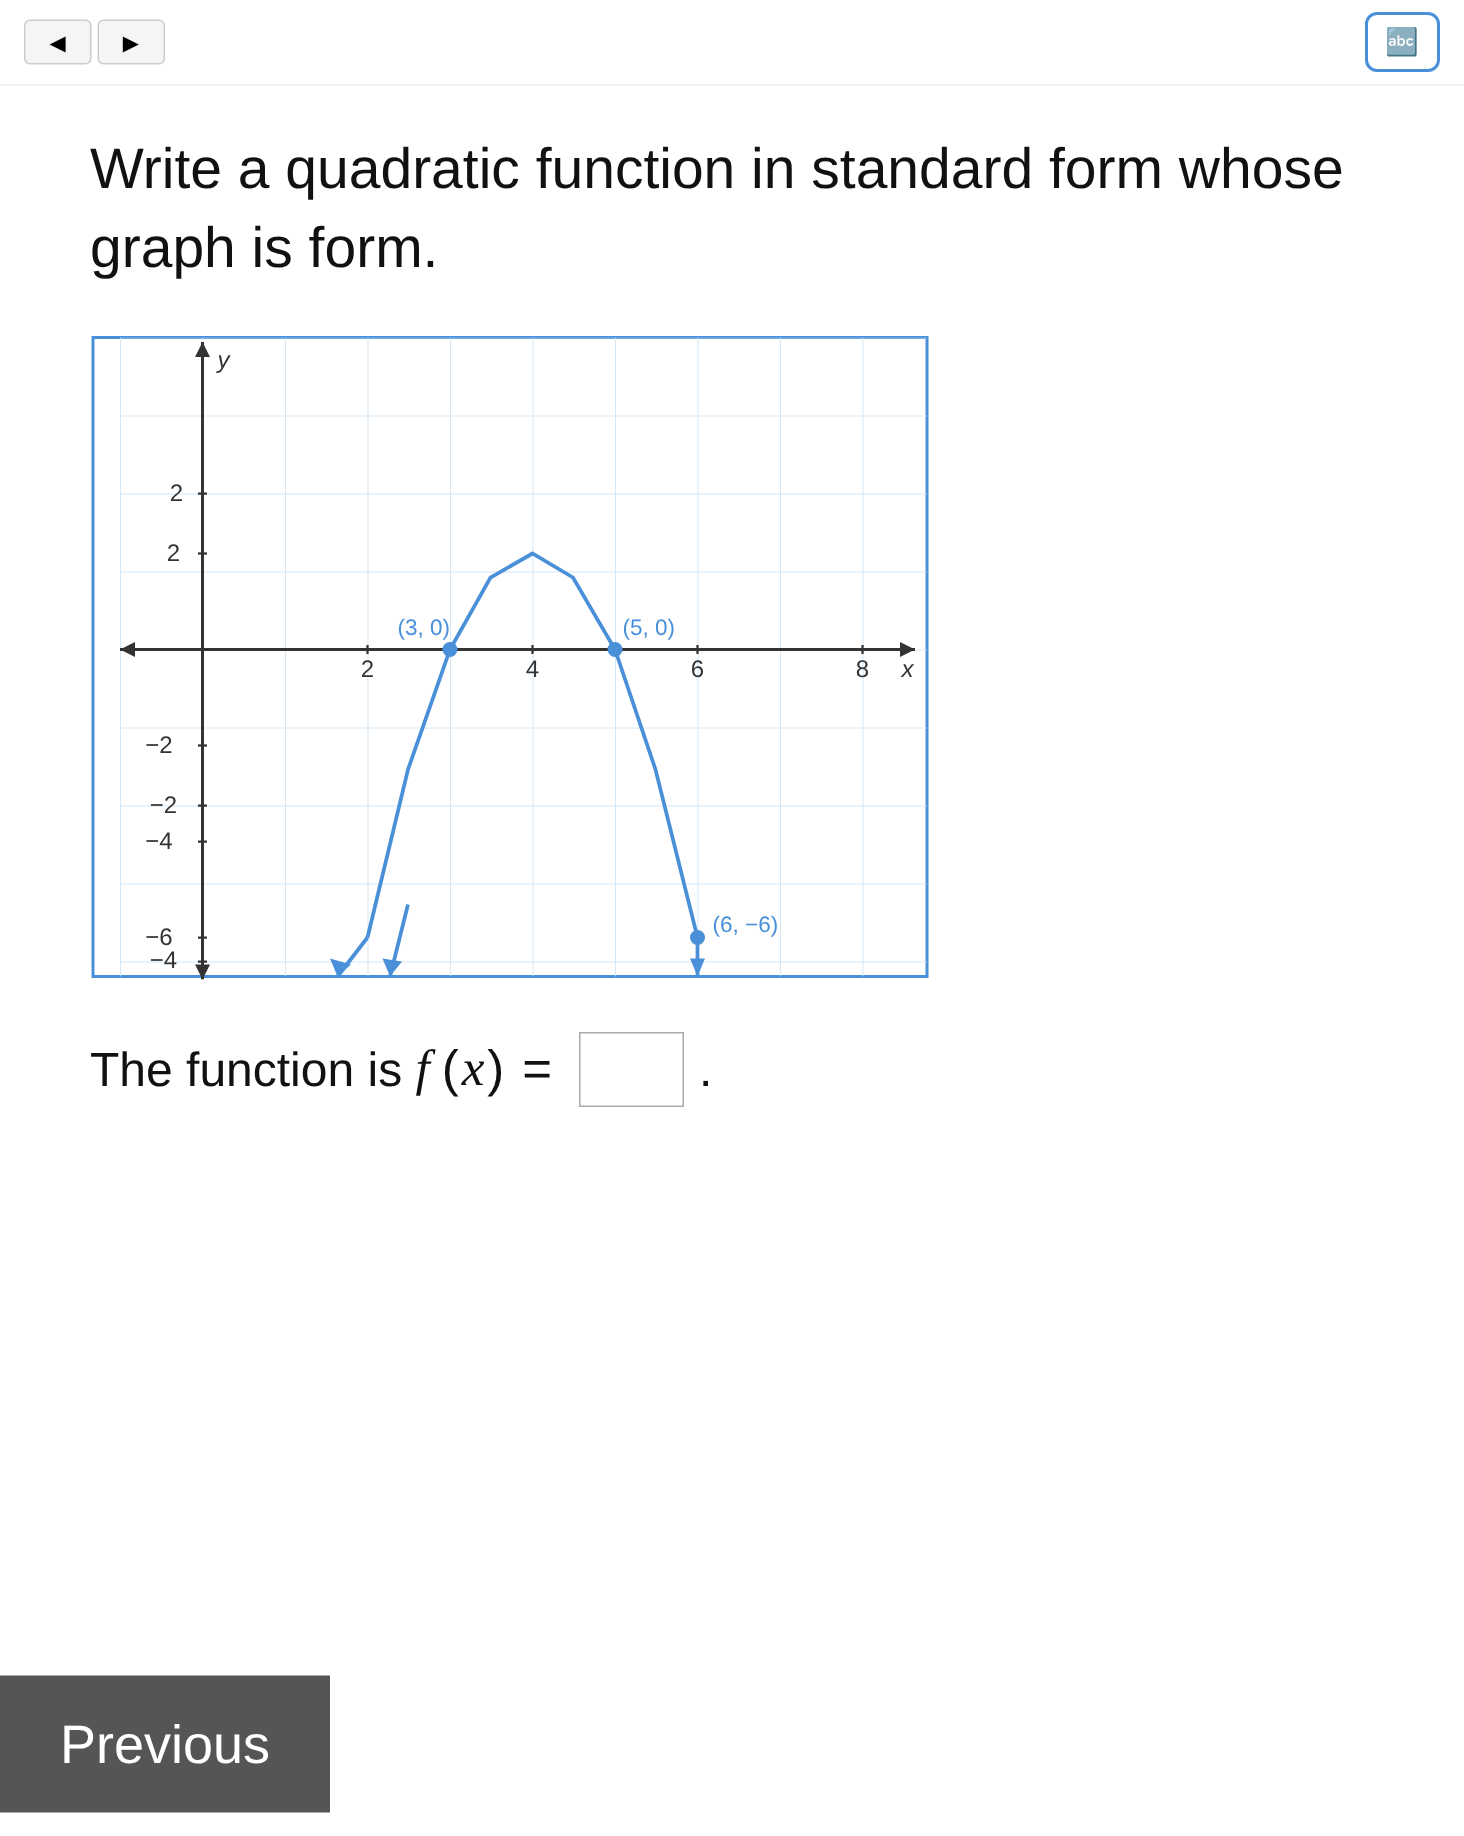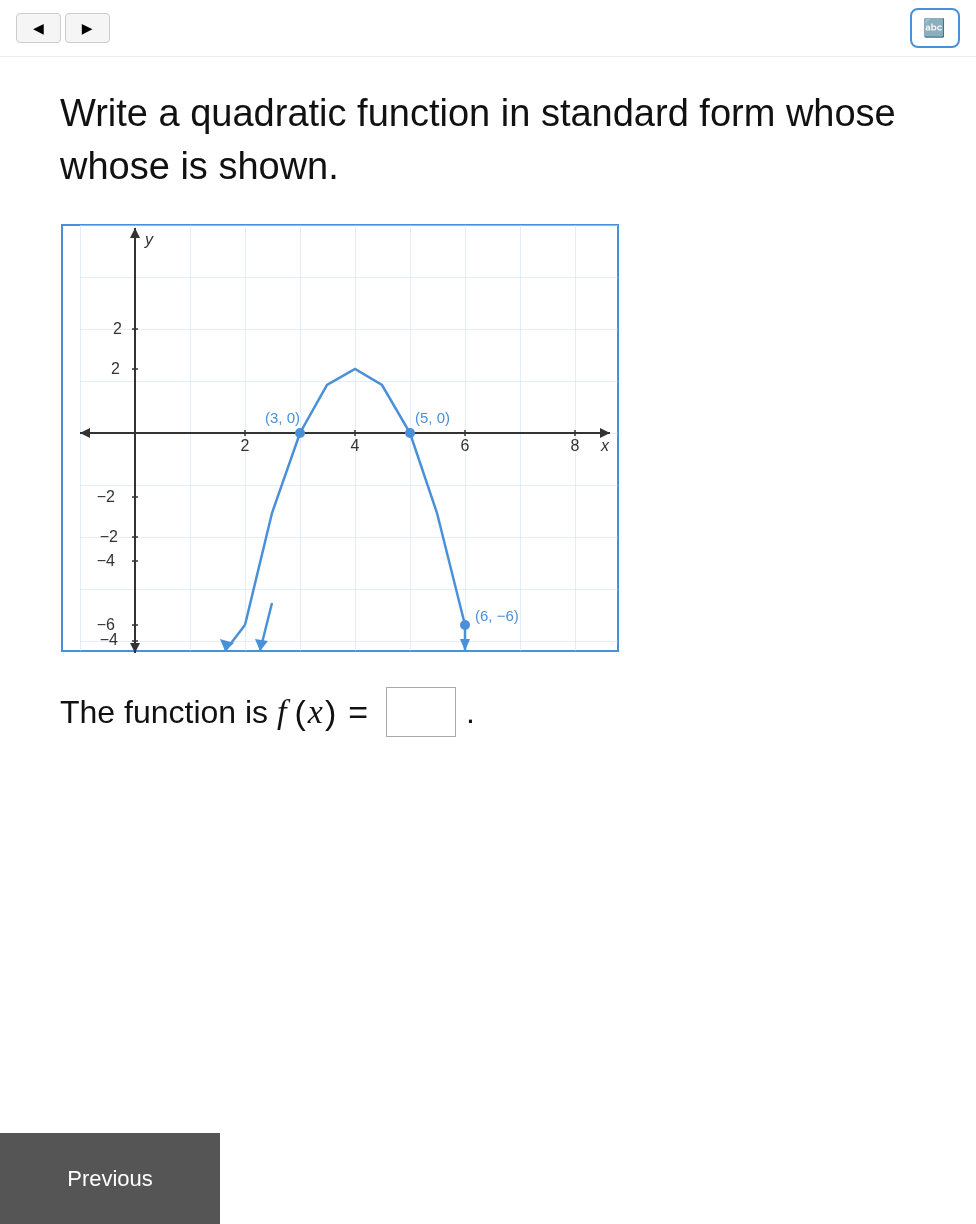--- a/index.html
+++ b/index.html
@@ -92,27 +92,27 @@
       display: inline-block;
     }
 
     .period {
       font-size: 32px;
       margin-left: 4px;
     }
 
     .previous-btn {
       position: fixed;
-      bottom: 0;
+      bottom: 16px;
       left: 0;
       width: 220px;
       height: 91px;
       background: #555555;
       color: white;
-      font-size: 22px;
+      font-size: 36px;
       font-family: Arial, sans-serif;
       display: flex;
       align-items: center;
       justify-content: center;
       cursor: pointer;
       border: none;
       border-radius: 0;
     }
 
     
@@ -128,21 +128,21 @@
     <button class="nav-btn">◀</button>
     <button class="nav-btn">▶</button>
   </div>
   <div class="translate-btn">
     <span>🔤</span>
   </div>
 </div>
 
 <div class="main-content">
 
-  <p class="question-text">Write a quadratic function in standard form whose whose is shown.</p>
+  <p class="question-text">Write a quadratic function in standard form whose graph is form.</p>
 
   <div class="graph-container">
     <svg width="560" height="430" viewBox="0 0 560 430">
 
       <rect x="0" y="0" width="560" height="430" fill="white"></rect>
 
       <rect x="2" y="2" width="556" height="426" fill="none" stroke="#4a90d9" stroke-width="2"></rect>
 
       <defs>
         <pattern id="grid" width="55" height="52" patternUnits="userSpaceOnUse" x="20" y="2">

